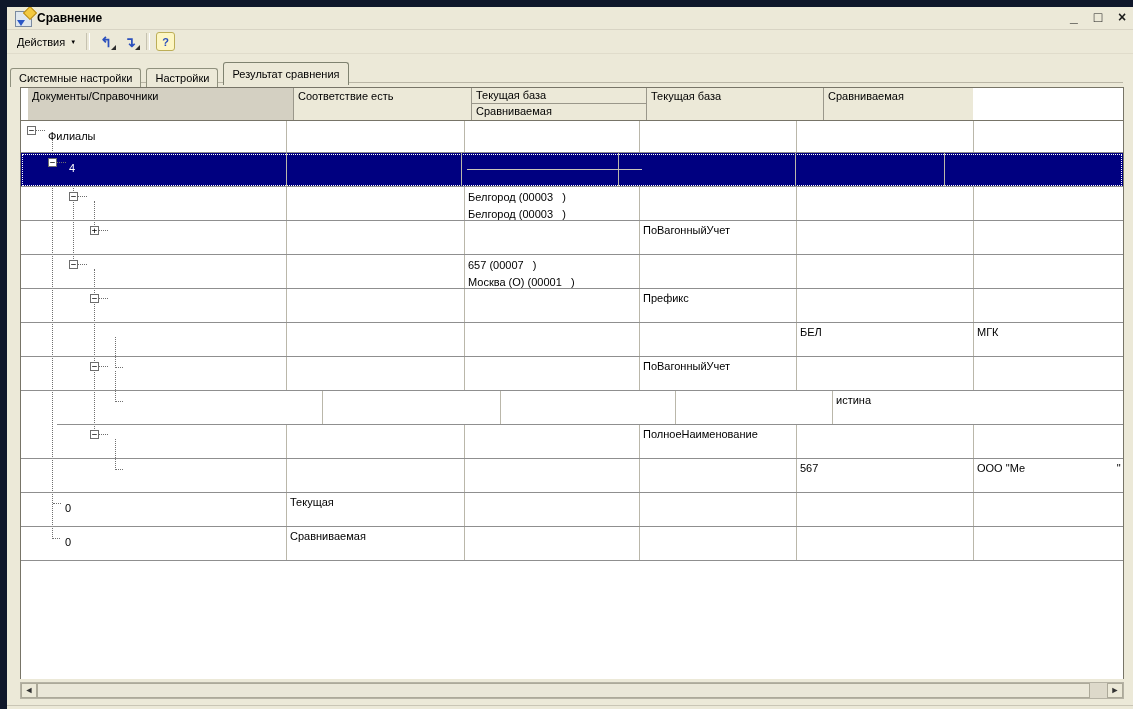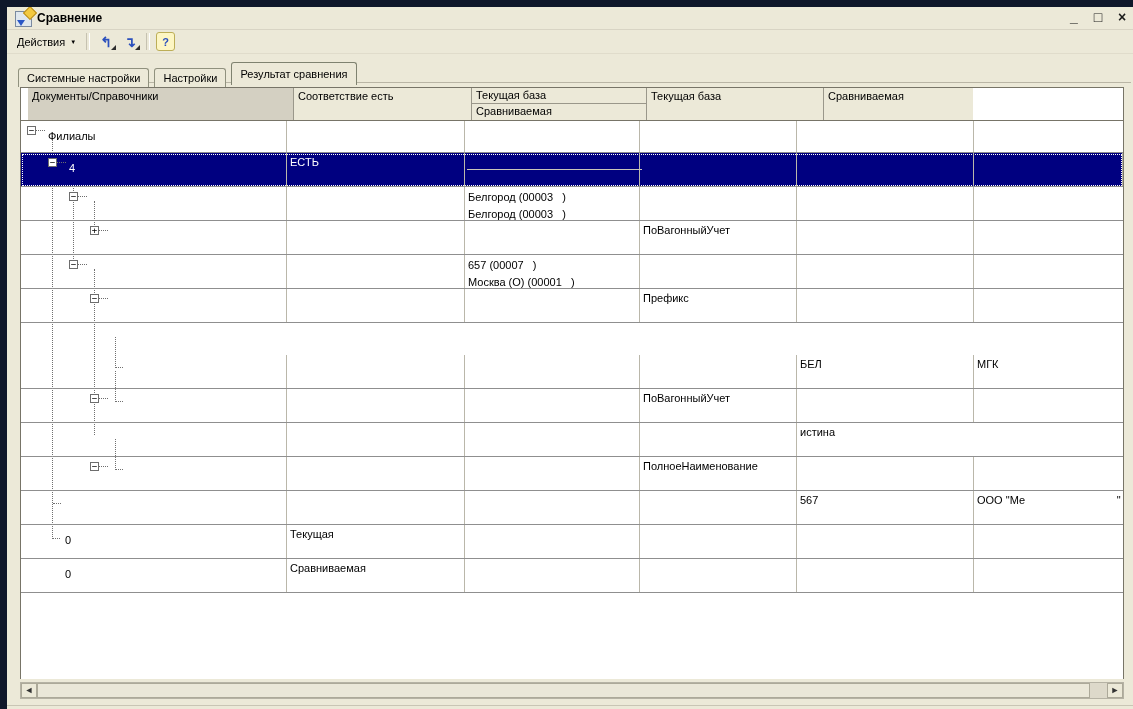--- a/index.html
+++ b/index.html
@@ -20,21 +20,21 @@
   
   .toolbar{position:absolute;left:0;top:23px;width:100%;height:24px;background:#ECE9D8;display:flex;align-items:center;padding-left:4px;box-sizing:border-box;border-bottom:1px solid #e0dccb;}
   .tb-btn{height:19px;display:flex;align-items:center;padding:0 5px;border:1px solid transparent;cursor:default;position:relative;}
   .tb-sep{width:2px;height:17px;border-left:1px solid #c6c2b1;border-right:1px solid #fff;margin:0 4px;}
   .dd-arrow{font-size:6px;margin-left:5px;color:#000;}
   .icon-btn{width:22px;height:19px;justify-content:center;padding:0;}
   .blue-glyph{color:#2b50bd;font-size:14px;font-weight:bold;line-height:14px;}
   .corner-tri{position:absolute;right:1px;bottom:1px;width:0;height:0;border-left:5px solid transparent;border-bottom:5px solid #2d2d2d;}
   .help-btn{width:17px;height:17px;background:#fdf6c3;border:1px solid #bcae57;border-radius:3px;color:#2b50bd;font-weight:bold;font-size:11px;display:flex;align-items:center;justify-content:center;margin-left:2px;cursor:default;}
   
-  .tabstrip{position:absolute;left:11px;top:55px;width:1113px;height:21px;}
+  .tabstrip{position:absolute;left:3px;top:55px;width:1113px;height:21px;}
   .tabstrip .baseline{position:absolute;left:0;right:0;bottom:0;border-bottom:1px solid #b9b5a5;}
   .tab{position:relative;display:inline-block;vertical-align:bottom;background:#ECE9D8;border:1px solid #90917e;border-bottom:none;border-radius:3px 3px 0 0;padding:2px 8px 2px 8px;margin-right:2px;height:14px;line-height:14px;cursor:default;top:2px;}
   .tab.active{top:0;height:18px;line-height:18px;z-index:3;background:#ECE9D8;border-color:#7f8270;box-shadow:0 1px 0 #ECE9D8;}
   
   .table-wrap{position:absolute;left:13px;top:80px;width:1104px;height:592px;border:1px solid #777467;background:#fff;box-sizing:border-box;}
   .thead{display:flex;height:33px;border-bottom:1px solid #777467;box-sizing:border-box;padding-left:7px;}
   .th{box-sizing:border-box;border-right:1px solid #9a978a;background:#ECE9D8;padding:2px 4px;white-space:pre;overflow:hidden;}
   .th.dark{background:#D4D0C2;}
   .th:last-child{border-right:none;}
   .th-split{padding:0;display:flex;flex-direction:column;}
@@ -129,21 +129,20 @@
         <div class="trow" style="height: 32px;">
           <div class="td c1"><div class="tbox" style="left: 6px;">−</div><div class="tdots" style="left: 15px;"></div><div class="tlabel" style="left: 27px;">Филиалы</div></div>
           <div class="td c2"></div>
           <div class="td c3 twoline"></div>
           <div class="td c4"></div>
           <div class="td c5"></div>
           <div class="td c6"></div>
         </div>
         <div class="trow selected" style="height: 34px;">
           <div class="td c1"><div class="tbox" style="left: 27px;">−</div><div class="tdots" style="left: 36px;"></div><div class="tlabel" style="left: 48px;">4</div></div>
-          <div class="td c2">ЕСТЬ</div>
           <div class="td c3 twoline"></div>
           <div class="td c4"></div>
           <div class="td c5"></div>
           <div class="td c6"></div>
           <div class="splitline"></div>
         </div>
         <div class="trow" style="height: 34px;">
           <div class="td c1"><div class="tbox" style="left: 48px;">−</div><div class="tdots" style="left: 57px;"></div></div>
           <div class="td c2"></div>
           <div class="td c3 twoline"><div>Белгород (00003   )</div><div>Белгород (00003   )</div></div>
@@ -168,37 +167,37 @@
           <div class="td c6"></div>
         </div>
         <div class="trow" style="height: 34px;">
           <div class="td c1"><div class="tbox" style="left: 69px;">−</div><div class="tdots" style="left: 78px;"></div></div>
           <div class="td c2"></div>
           <div class="td c3 twoline"></div>
           <div class="td c4">Префикс</div>
           <div class="td c5"></div>
           <div class="td c6"></div>
         </div>
-        <div class="trow" style="height: 34px; margin-top: 32px;">
+        <div class="trow" style="height: 34px;">
           <div class="td c1"></div>
           <div class="td c2"></div>
           <div class="td c3 twoline"></div>
           <div class="td c4"></div>
           <div class="td c5">БЕЛ</div>
           <div class="td c6">МГК</div>
         </div>
         <div class="trow" style="height: 34px;">
           <div class="td c1"><div class="tbox" style="left: 69px;">−</div><div class="tdots" style="left: 78px;"></div></div>
           <div class="td c2"></div>
           <div class="td c3 twoline"></div>
           <div class="td c4">ПоВагонныйУчет</div>
           <div class="td c5"></div>
           <div class="td c6"></div>
         </div>
-        <div class="trow" style="height: 34px;">
+        <div class="trow" style="height: 34px; margin-left: 36px;">
           <div class="td c1"></div>
           <div class="td c2"></div>
           <div class="td c3 twoline"></div>
           <div class="td c4"></div>
           <div class="td c5">истина</div>
         </div>
         <div class="trow" style="height: 34px;">
           <div class="td c1"><div class="tbox" style="left: 69px;">−</div><div class="tdots" style="left: 78px;"></div></div>
           <div class="td c2"></div>
           <div class="td c3 twoline"></div>

